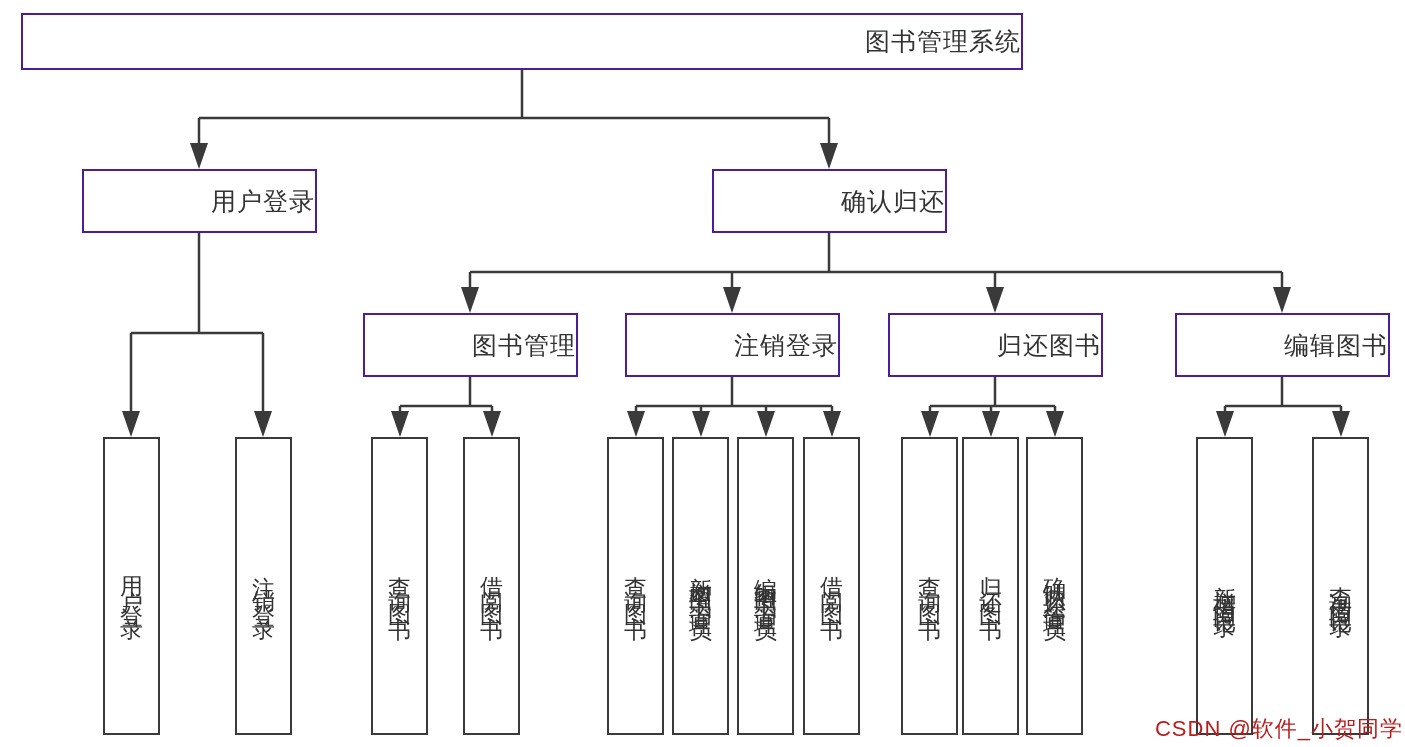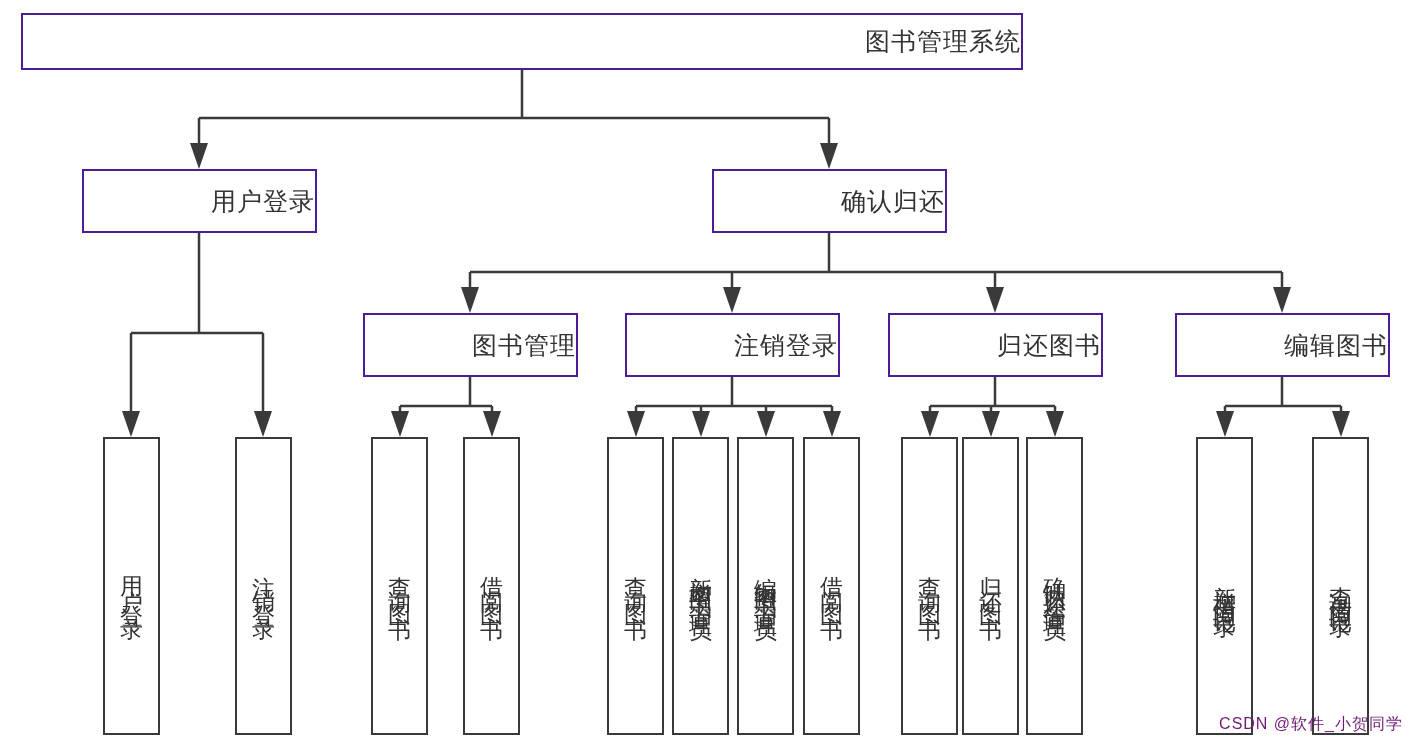--- a/index.html
+++ b/index.html
@@ -61,22 +61,22 @@
     color: #333333;
     line-height: 1;
   }
   .vlabel.short {
     letter-spacing: 14px;
   }
   .watermark {
     position: absolute;
     top: 714px;
     right: 2px;
-    font-size: 16px;
-    color: #701a75;
+    font-size: 22px;
+    color: #b91c1c;
     letter-spacing: 1px;
     white-space: nowrap;
     margin-left: 16px;
   }
 </style>
 </head>
 <body>
 
 <div class="stage">
 

